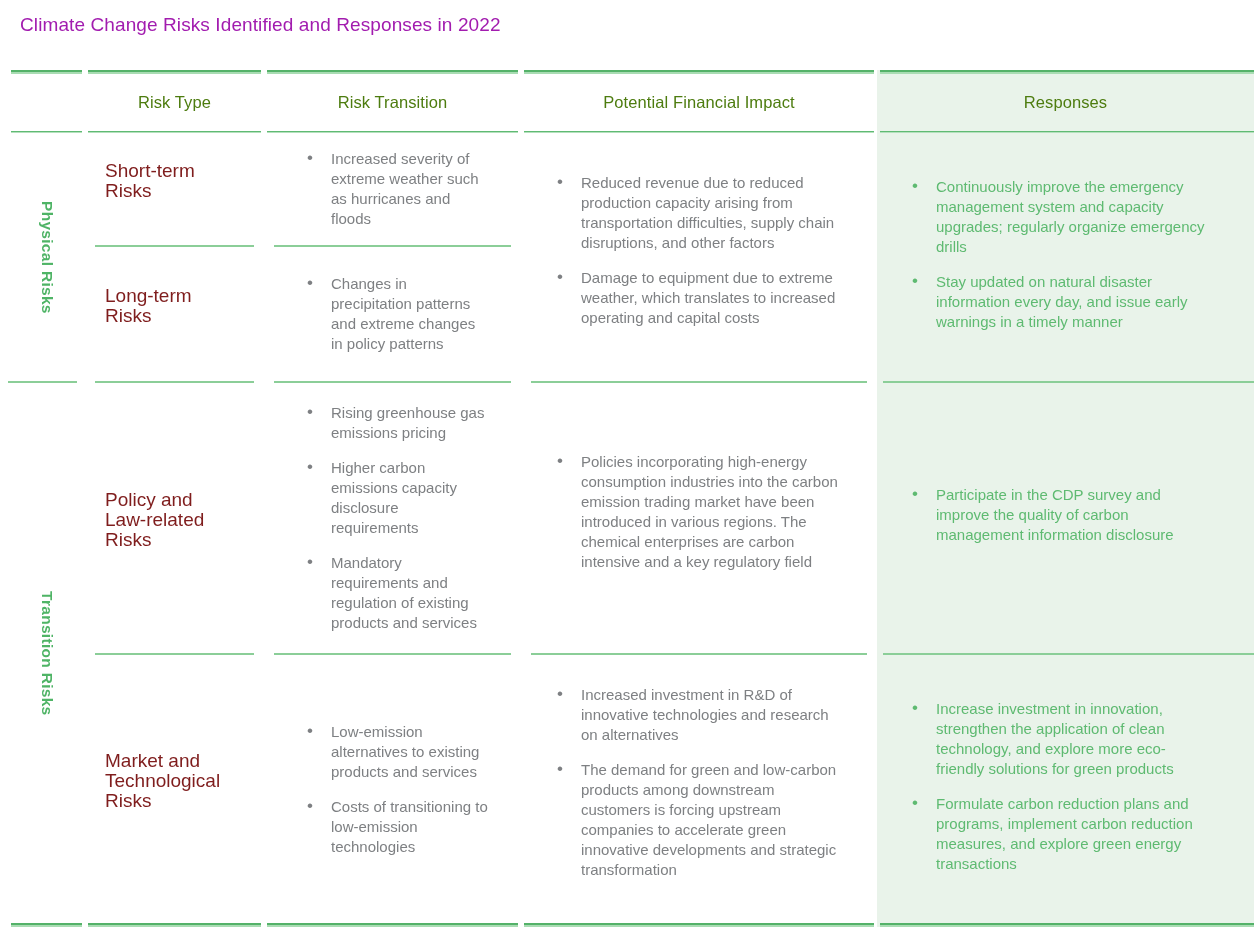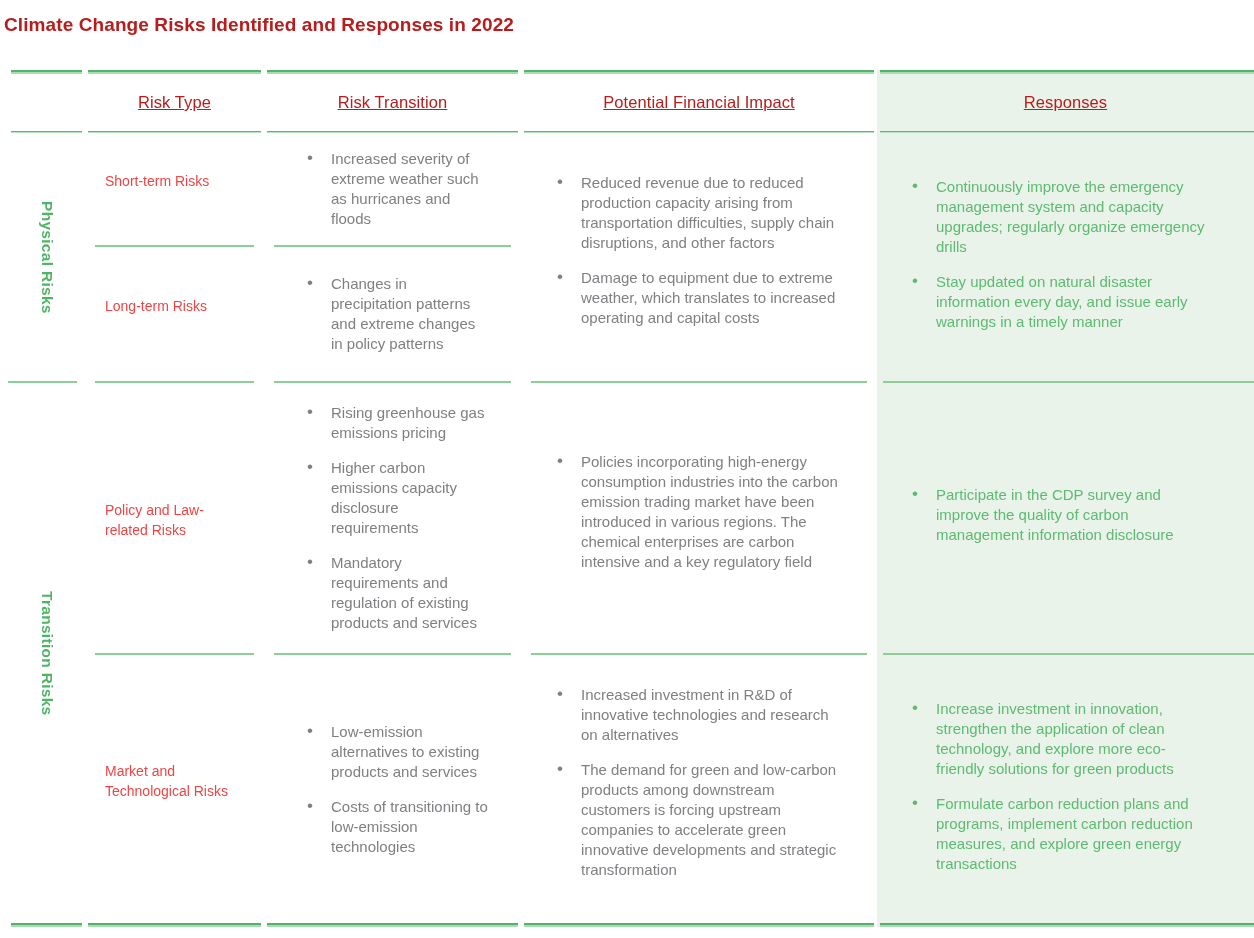--- a/index.html
+++ b/index.html
@@ -4,25 +4,25 @@
 <style>
   * { box-sizing: border-box; }
   html, body { margin: 0; padding: 0; }
   body {
     width: 1254px; height: 938px;
     background: #ffffff;
     font-family: "Liberation Sans", "DejaVu Sans", sans-serif;
     overflow: hidden;
   }
   .title {
-    margin: 14px 0 0 4px;
+    margin: 14px 0 0 20px;
     height: 24px;
     font-size: 19px;
-    font-weight: bold;
-    color: #b91c1c;
+    font-weight: normal;
+    color: #a21caf;
     letter-spacing: 0.1px;
   }
   .risk-grid {
     margin: 32px 0 0 8px;
     width: 1246px;
     display: grid;
     grid-template-columns: 77px 179px 257px 356px 377px;
     grid-template-rows: 4px 57px 2px 112px 2px 134px 2px 270px 2px 268px 4px;
   }
   
@@ -51,44 +51,43 @@
   .hrule.c5 { margin-right: 0; }
   .divider {
     background: #8bce98;
     margin: 0 10px;
   }
   .divider.c1 { margin: 0 8px 0 0; }
   .divider.c5 { margin: 0 0 0 6px; }
   
   .hcell {
     display: flex; align-items: center; justify-content: center;
-    color: #b91c1c;
+    color: #4d7c0f;
     font-size: 16.5px;
     letter-spacing: 0.1px;
-    text-decoration: underline;
   }
   
   .group-label {
     display: flex; align-items: center; justify-content: center;
   }
   .vtext {
     writing-mode: vertical-rl;
     text-orientation: sideways;
     font-weight: bold;
     font-size: 15.5px;
     color: #4fb466;
     letter-spacing: 0.3px;
     white-space: nowrap;
   }
   
   .type-cell {
     display: flex; align-items: center;
     padding: 0 28px 16px 20px;
-    color: #ef4444;
-    font-size: 14px;
+    color: #7f1d1d;
+    font-size: 19px;
     line-height: 20px;
   }
   
   .bullets {
     list-style: none;
     margin: 16px;
     display: flex; flex-direction: column; justify-content: center;
     gap: 15px;
     color: #7e8083;
     font-size: 15px;

